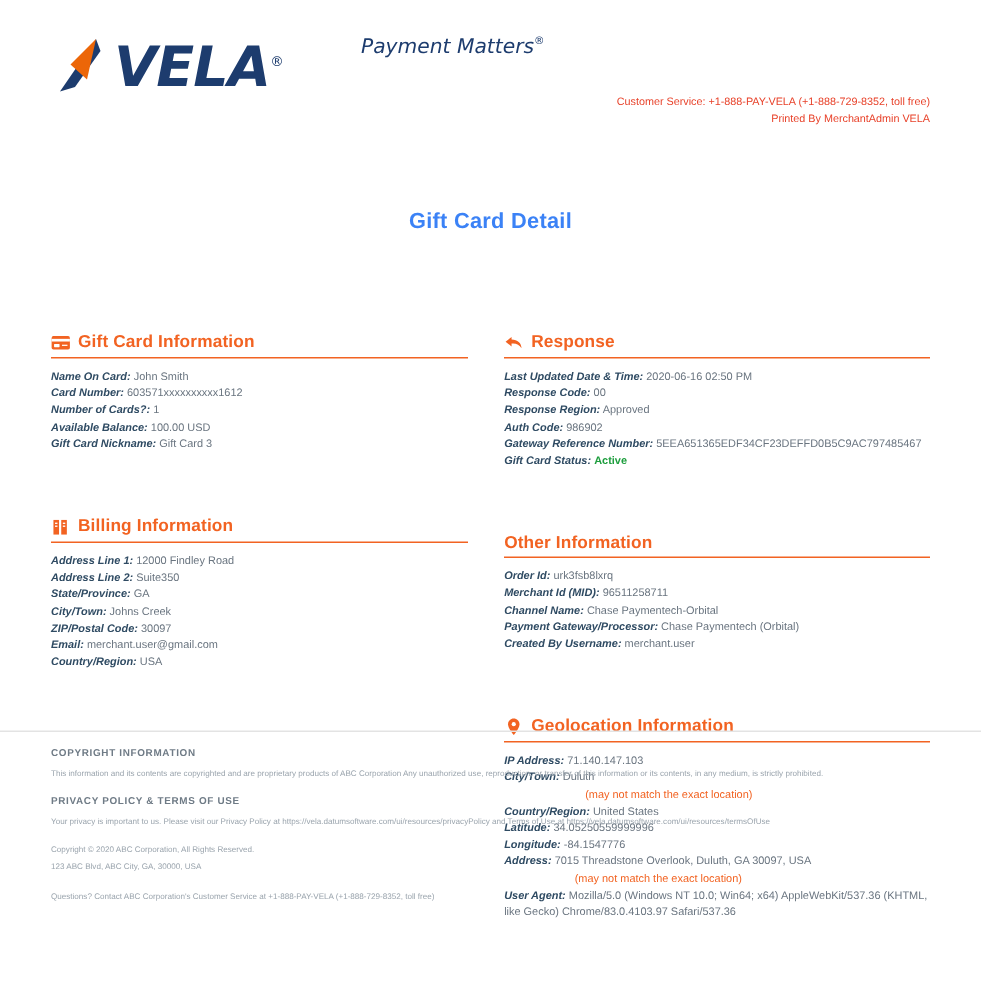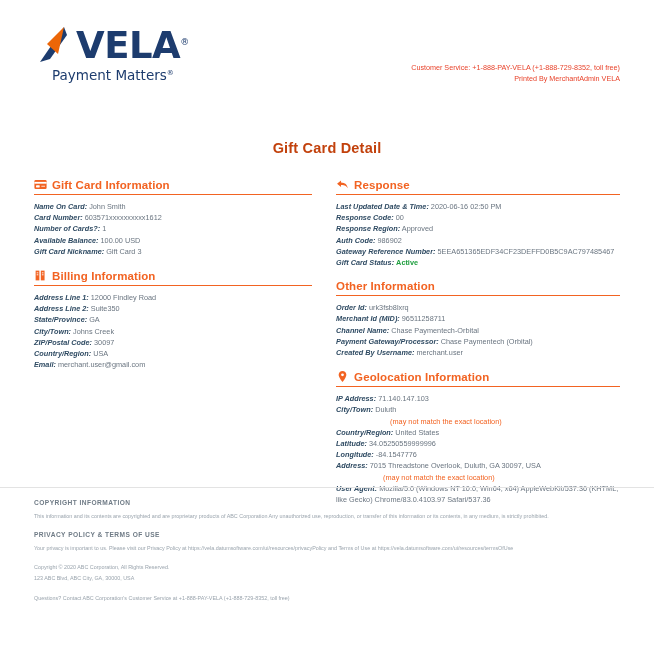--- a/index.html
+++ b/index.html
@@ -15,86 +15,86 @@
     overflow: hidden;
   }
   .page { position: relative; width: 654px; height: 666px; }
 
   
   .header {
     padding: 22px 34px 0 34px;
     position: relative;
     height: 110px;
   }
-  .logo-wrap { display: flex; flex-direction: column; align-items: flex-start; }
+  .logo-wrap { display: flex; align-items: flex-start; font-style: italic; }
   .logo-row { display: flex; align-items: flex-end; }
   .logo-mark { width: 52px; height: 42px; display: block; }
   .logo-word {
     font-family: "DejaVu Sans", sans-serif;
     font-weight: bold;
     font-size: 37px;
     letter-spacing: -0.5px;
     color: #1d3c6e;
     line-height: 40px;
     margin-left: -10px;
     position: relative;
   }
   .logo-reg {
     font-size: 9px;
     vertical-align: super;
     font-weight: normal;
   }
   .logo-tag {
     color: #1d3c6e;
     font-size: 13.5px;
-    margin-left: 18px;
+    margin-left: 52px;
     margin-top: 1px;
     font-family: "DejaVu Sans", sans-serif;
   }
   .logo-tag .reg { font-size: 7px; vertical-align: super; }
 
   .contact-block {
     position: absolute;
     right: 34px;
     top: 62px;
     text-align: right;
     font-size: 7.2px;
     font-weight: normal;
     line-height: 11px;
   }
   .contact-cs { color: #e8422a; }
   .contact-printed { color: #e8422a; }
 
   
   .page-title {
     text-align: center;
-    color: #c2410c;
+    color: #3b82f6;
     font-size: 14.5px;
     font-weight: bold;
     margin-top: 30px;
     letter-spacing: 0.2px;
   }
 
   
   .content {
     display: flex;
     padding: 22px 34px 0 34px;
     gap: 18px;
   }
   .col { width: 50%; }
   .col-left { padding-right: 6px; }
 
   .section { margin-bottom: 12px; }
   .section-head {
     display: flex;
-    align-items: center;
     gap: 5px;
     border-bottom: 1.3px solid #f26322;
     padding-bottom: 3px;
     margin-bottom: 6px;
+    margin-top: 44px;
   }
   .section-title {
     color: #f26322;
     font-size: 11.5px;
     font-weight: bold;
     letter-spacing: 0.1px;
   }
   .sec-icon { width: 13px; height: 13px; display: inline-block; flex: 0 0 13px; }
 
   .field {
@@ -200,22 +200,22 @@
             <rect x="9.7" y="6.6" width="2" height="1.1" fill="#ffffff"></rect>
           </svg>
           <span class="section-title">Billing Information</span>
         </div>
         <div>
           <div class="field"><span class="lbl">Address Line 1:</span> <span class="val">12000 Findley Road</span></div>
           <div class="field"><span class="lbl">Address Line 2:</span> <span class="val">Suite350</span></div>
           <div class="field"><span class="lbl">State/Province:</span> <span class="val">GA</span></div>
           <div class="field"><span class="lbl">City/Town:</span> <span class="val">Johns Creek</span></div>
           <div class="field"><span class="lbl">ZIP/Postal Code:</span> <span class="val">30097</span></div>
+          <div class="field"><span class="lbl">Email:</span> <span class="val">merchant.user@gmail.com</span></div>
           <div class="field"><span class="lbl">Country/Region:</span> <span class="val">USA</span></div>
-          <div class="field"><span class="lbl">Email:</span> <span class="val">merchant.user@gmail.com</span></div>
         </div>
       </div>
 
     </div>
 
     <div class="col col-right">
 
       <div class="section">
         <div class="section-head">
           <svg class="sec-icon" viewBox="0 0 16 16">

